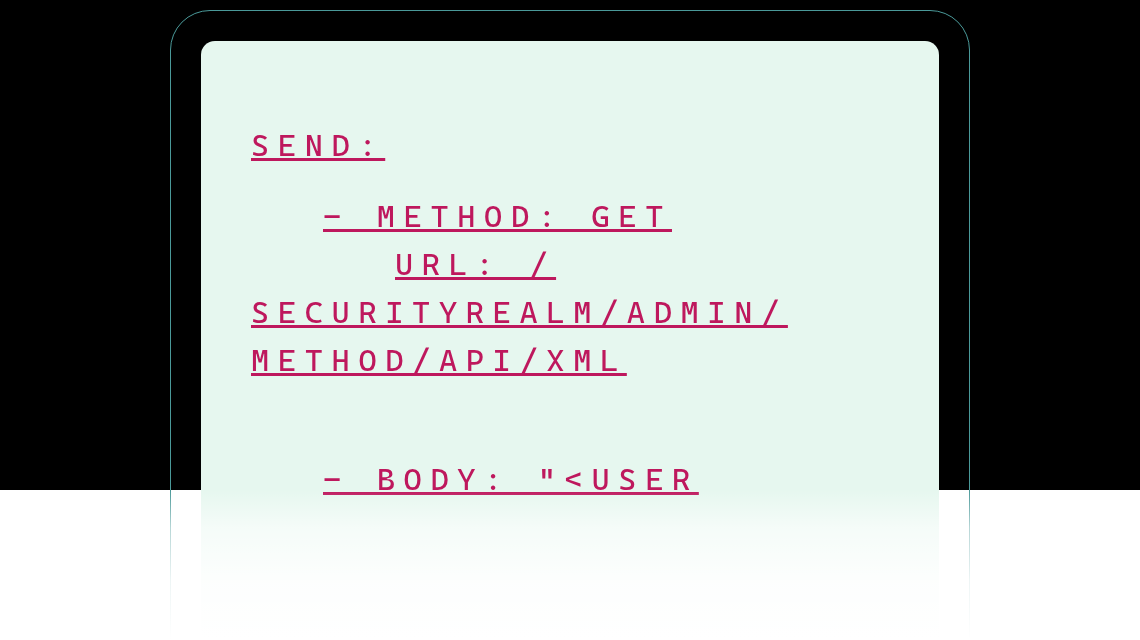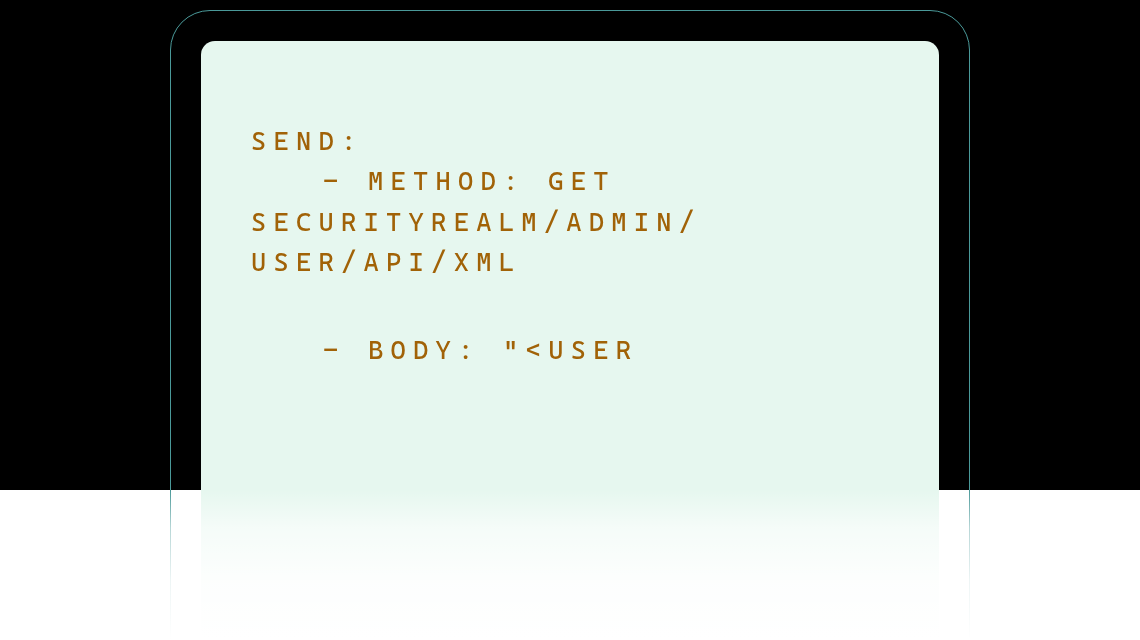--- a/index.html
+++ b/index.html
@@ -43,30 +43,32 @@
     .code-inner {
       width: 100%;
       height: 100%;
       background: #e6f7ef;
       border-radius: 14px;
       padding: 80px 50px 50px 50px;
       overflow: hidden;
     }
 
     .code-line {
-      font-size: 26px;
+      font-size: 31px;
       letter-spacing: 0.28em;
       line-height: 1.55;
-      color: #a16207;
+      color: #be185d;
       white-space: pre;
       font-weight: 400;
+      text-decoration: underline;
     }
 
     .code-line.indent-1 {
       padding-left: 72px;
+      margin-top: 23px;
     }
 
     .code-line.indent-2 {
       padding-left: 144px;
     }
 
     .code-line.blank {
       height: 48px;
     }
 
@@ -98,20 +100,21 @@
 </head>
 <body>
 
 <div class="white-bottom"></div>
 <div class="backdrop"></div>
 
 <div class="code-window">
   <div class="code-inner">
     <div class="code-line">SEND:</div>
     <div class="code-line indent-1">- METHOD: GET</div>
+    <div class="code-line indent-2">URL: /</div>
     <div class="code-line">SECURITYREALM/ADMIN/</div>
-    <div class="code-line">USER/API/XML</div>
+    <div class="code-line">METHOD/API/XML</div>
     <div class="code-line blank"></div>
     <div class="code-line indent-1">- BODY: "&lt;USER</div>
   </div>
 </div>
 
 <div class="fade-overlay"></div>
 
 </body></html>

